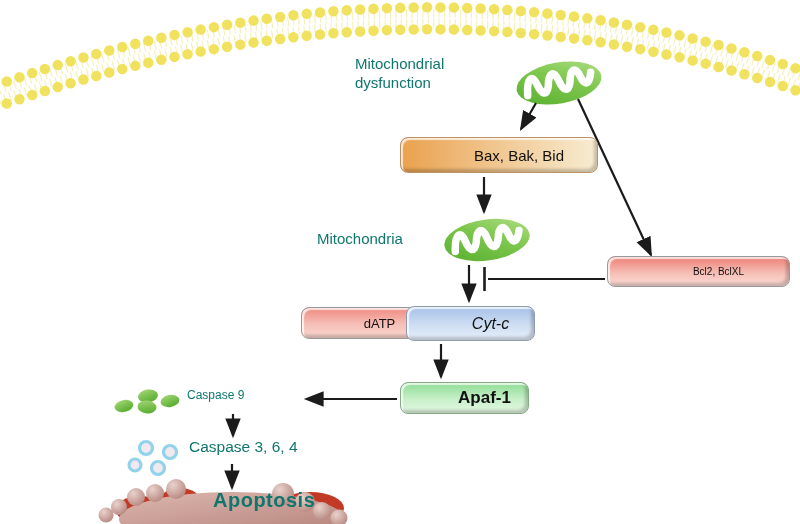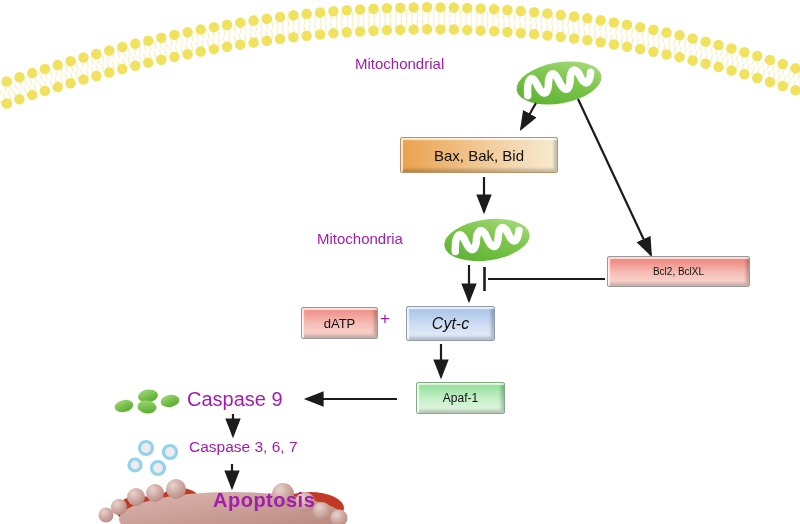--- a/index.html
+++ b/index.html
@@ -1,45 +1,46 @@
 <!DOCTYPE html>
 <html><head>
 <meta charset="utf-8">
 <style>
   html,body{margin:0;padding:0;background:#ffffff;}
   .canvas{
     position:relative;width:800px;height:524px;overflow:hidden;
     background:#ffffff;font-family:"Liberation Sans",sans-serif;color:#141414;
   }
   .canvas svg.layer{position:absolute;left:0;top:0;}
-  .lbl{position:absolute;white-space:nowrap;color:#a21caf;z-index:3;}
+  .lbl{position:absolute;white-space:nowrap;color:#0f766e;z-index:3;}
   .pbox{
     position:absolute;display:flex;align-items:center;justify-content:center;
-    border-radius:2px;color:#111;z-index:3;
+    border-radius:8px;color:#111;z-index:3;
     box-shadow: inset 2px 2px 1px rgba(255,255,255,0.75), inset -3px -3px 3px rgba(0,0,0,0.20);
+    padding-left: 40px;
   }
   .box-bax{left:400px;top:137px;width:156px;height:34px;font-size:15px;
     border:1px solid #bb9365;
     background:linear-gradient(90deg,#e9a14e 0%,#f0c48c 45%,#f7ecd2 100%);}
   .box-bcl2{left:607px;top:256px;width:141px;height:29px;font-size:10px;
     border:1px solid #9a9a9a;
     background:linear-gradient(180deg,#ee7f76 0%,#f6beb5 55%,#fbdcd6 100%);}
   .box-datp{left:301px;top:307px;width:75px;height:30px;font-size:13px;
     border:1px solid #9a9a9a;
     background:linear-gradient(180deg,#ee8a80 0%,#f6c0b8 55%,#f9d6ce 100%);}
   .box-cytc{left:406px;top:306px;width:87px;height:33px;font-size:16px;
     border:1px solid #8e9cae;
     background:linear-gradient(180deg,#a6c1e8 0%,#cfdef3 55%,#e6eefa 100%);font-style:italic;}
-  .box-apaf1{left:416px;top:382px;width:87px;height:30px;font-size:12px;
+  .box-apaf1{left:400px;top:382px;width:87px;height:30px;font-size:17px;
     border:1px solid #84ab84;
-    background:linear-gradient(180deg,#8edc95 0%,#c8f0c9 55%,#e5f8e4 100%);}
+    background:linear-gradient(180deg,#8edc95 0%,#c8f0c9 55%,#e5f8e4 100%);font-weight:bold;}
   .lbl-mitodys{left:355px;top:54px;font-size:15px;line-height:19px;}
   .lbl-mito{left:317px;top:230px;font-size:15px;text-align:center;}
   .lbl-plus{left:380px;top:309px;font-size:17px;}
-  .lbl-casp9{left:187px;top:388px;font-size:20px;}
+  .lbl-casp9{left:187px;top:388px;font-size:12px;}
   .lbl-casp367{left:189px;top:438px;font-size:15.5px;}
   .lbl-apoptosis{left:181px;top:489px;font-size:20px;font-weight:bold;letter-spacing:.5px;margin-left:32px;}
 </style>
 </head>
 <body>
 
 <div class="canvas">
 
   <svg class="layer" width="800" height="524" viewBox="0 0 800 524">
     <defs>
@@ -118,25 +119,26 @@
       <circle cx="106" cy="515" r="7.5" fill="url(#blebGrad)"></circle>
       <circle cx="283" cy="494" r="11" fill="url(#blebGrad)"></circle>
       <circle cx="305" cy="502" r="10" fill="url(#blebGrad)"></circle>
       <circle cx="322" cy="511" r="9" fill="url(#blebGrad)"></circle>
       <circle cx="339" cy="518" r="8.5" fill="url(#blebGrad)"></circle>
     </g>
   </svg>
 
   <div class="lbl lbl-mitodys">
     <div>Mitochondrial</div>
+    <div>dysfunction</div>
   </div>
   <div class="lbl lbl-mito">Mitochondria</div>
   <div class="lbl lbl-plus">+</div>
   <div class="lbl lbl-casp9">Caspase 9</div>
-  <div class="lbl lbl-casp367">Caspase 3, 6, 7</div>
+  <div class="lbl lbl-casp367">Caspase 3, 6, 4</div>
   <div class="lbl lbl-apoptosis">Apoptosis</div>
 
   <div class="pbox box-bax">Bax, Bak, Bid</div>
   <div class="pbox box-bcl2">Bcl2, BclXL</div>
   <div class="pbox box-datp">dATP</div>
   <div class="pbox box-cytc">Cyt-c</div>
   <div class="pbox box-apaf1">Apaf-1</div>
 
 </div>
 

